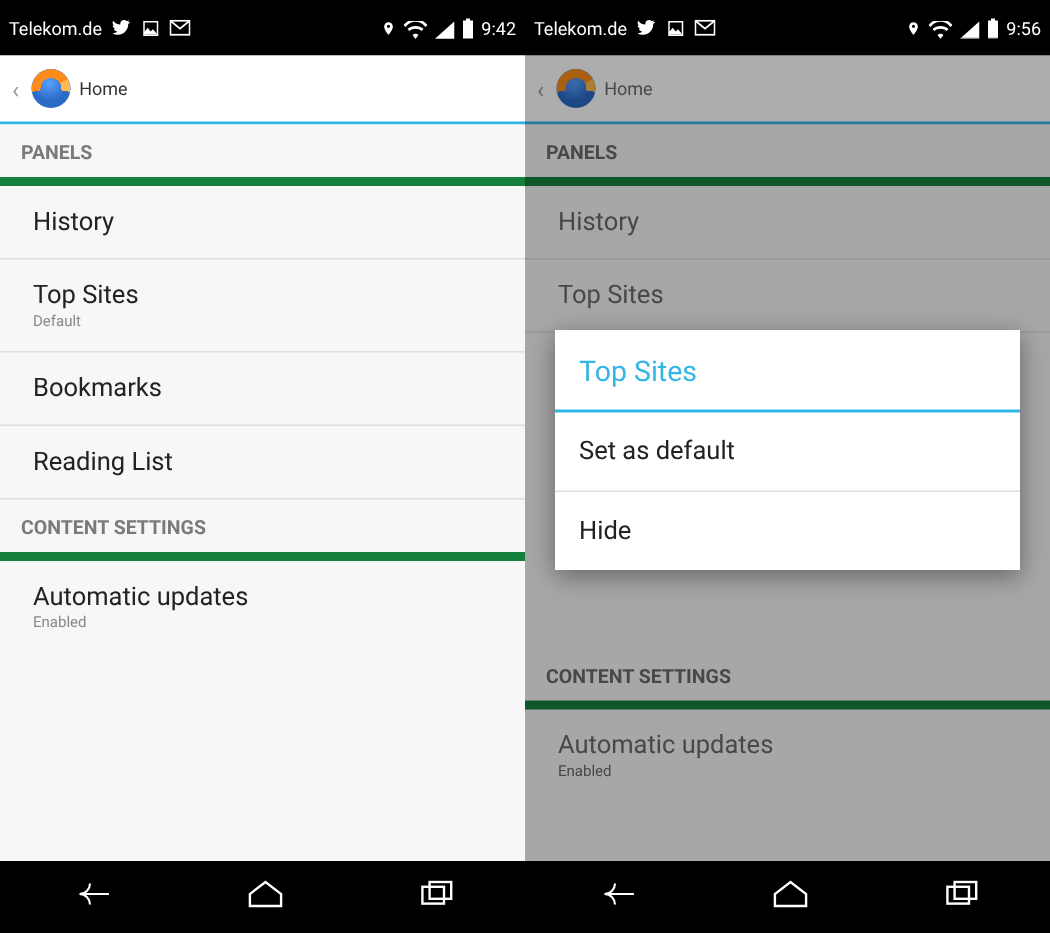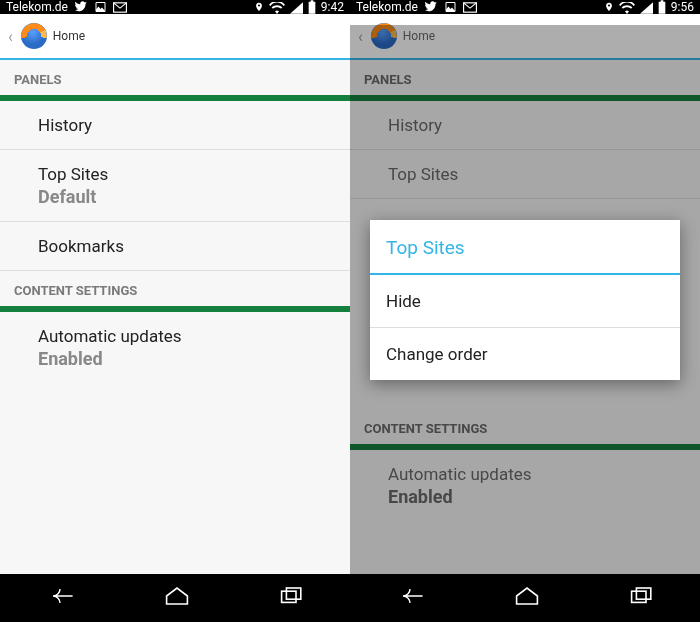--- a/index.html
+++ b/index.html
@@ -13,21 +13,21 @@
   }
   .screen {
     width: 350px;
     height: 622px;
     position: relative;
     display: flex;
     flex-direction: column;
     background: #f7f7f7;
   }
   .status-bar {
-    height: 14px;
+    height: 37px;
     background: #000;
     color: #fff;
     display: flex;
     align-items: center;
     padding: 0 6px;
     font-size: 12px;
     gap: 43px;
   }
   .status-left { display: flex; align-items: center; gap: 6px; }
   .status-right { margin-left: auto; display: flex; align-items: flex-end; gap: 5px; }
@@ -72,26 +72,26 @@
     overflow: hidden;
   }
   .section-header {
     font-size: 13px;
     font-weight: bold;
     color: #7a7a7a;
     padding: 12px 14px 8px 14px;
     border-bottom: 6px solid #15803d;
   }
   .row {
-    padding: 14px 38px;
+    padding: 14px 22px;
     border-bottom: 1px solid #dedede;
   }
   .row:last-child { border-bottom: none; }
   .row .primary { font-size: 17px; color: #222; }
-  .row .secondary { font-size: 18px; color: #888; margin-top: 2px; font-weight: bold; }
+  .row .secondary { font-size: 10px; color: #888; margin-top: 2px; }
   .nav-bar {
     height: 48px;
     background: #000;
     display: flex;
     justify-content: space-around;
     align-items: center;
   }
   .nav-bar svg { stroke: #fff; fill: none; stroke-width: 2; }
 
   
@@ -192,20 +192,23 @@
     <div class="row">
       <div class="primary">History</div>
     </div>
     <div class="row">
       <div class="primary">Top Sites</div>
       <div class="secondary">Default</div>
     </div>
     <div class="row">
       <div class="primary">Bookmarks</div>
     </div>
+    <div class="row">
+      <div class="primary">Reading List</div>
+    </div>
 
     <div class="section-header">CONTENT SETTINGS</div>
     <div class="row">
       <div class="primary">Automatic updates</div>
       <div class="secondary">Enabled</div>
     </div>
   </div>
 
   <div class="nav-bar">
     <span><svg width="28" height="20" viewBox="0 0 40 24">
@@ -300,17 +303,17 @@
         </svg></span>
     <span><svg width="24" height="20" viewBox="0 0 30 24">
           <rect x="2" y="6" width="18" height="14"></rect>
           <rect x="8" y="2" width="18" height="14"></rect>
         </svg></span>
   </div>
 
   <div class="overlay">
     <div class="dialog">
       <div class="dialog-title">Top Sites</div>
+      <div class="dialog-item">Set as default</div>
       <div class="dialog-item">Hide</div>
-      <div class="dialog-item">Change order</div>
     </div>
   </div>
 </div>
 
 </body></html>

